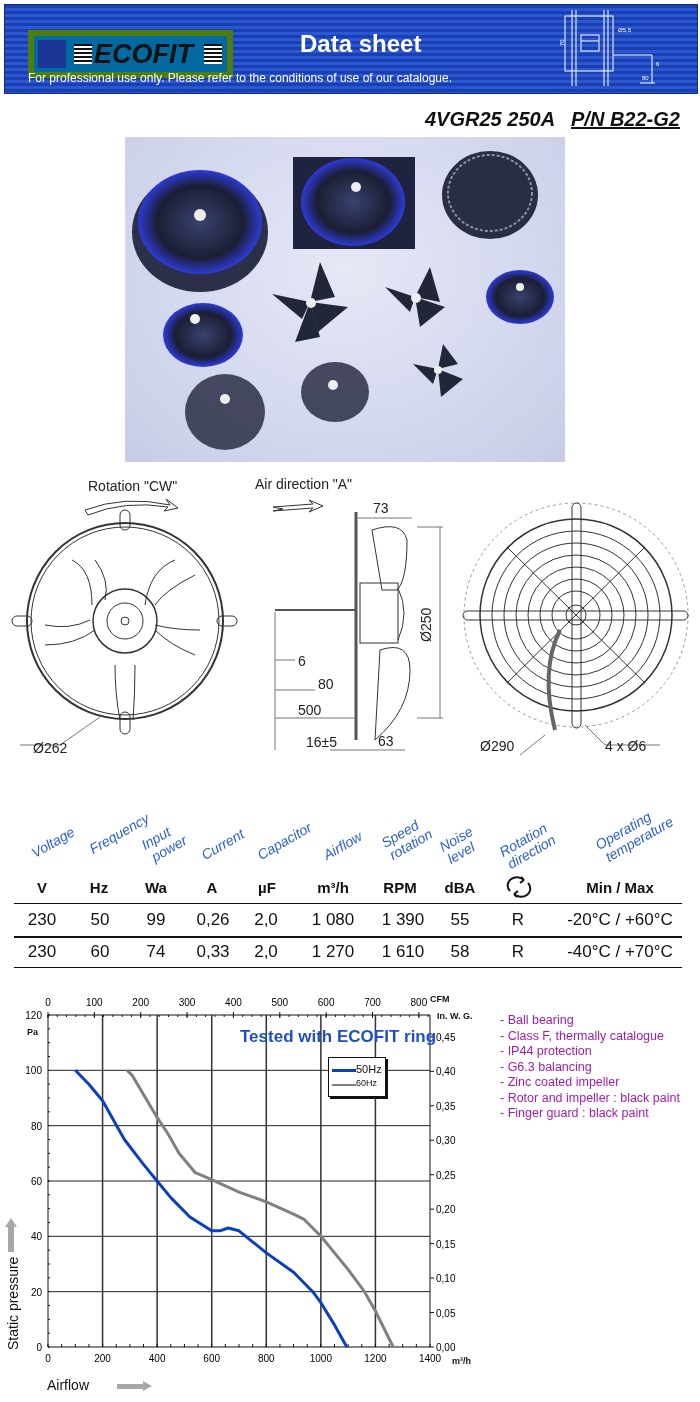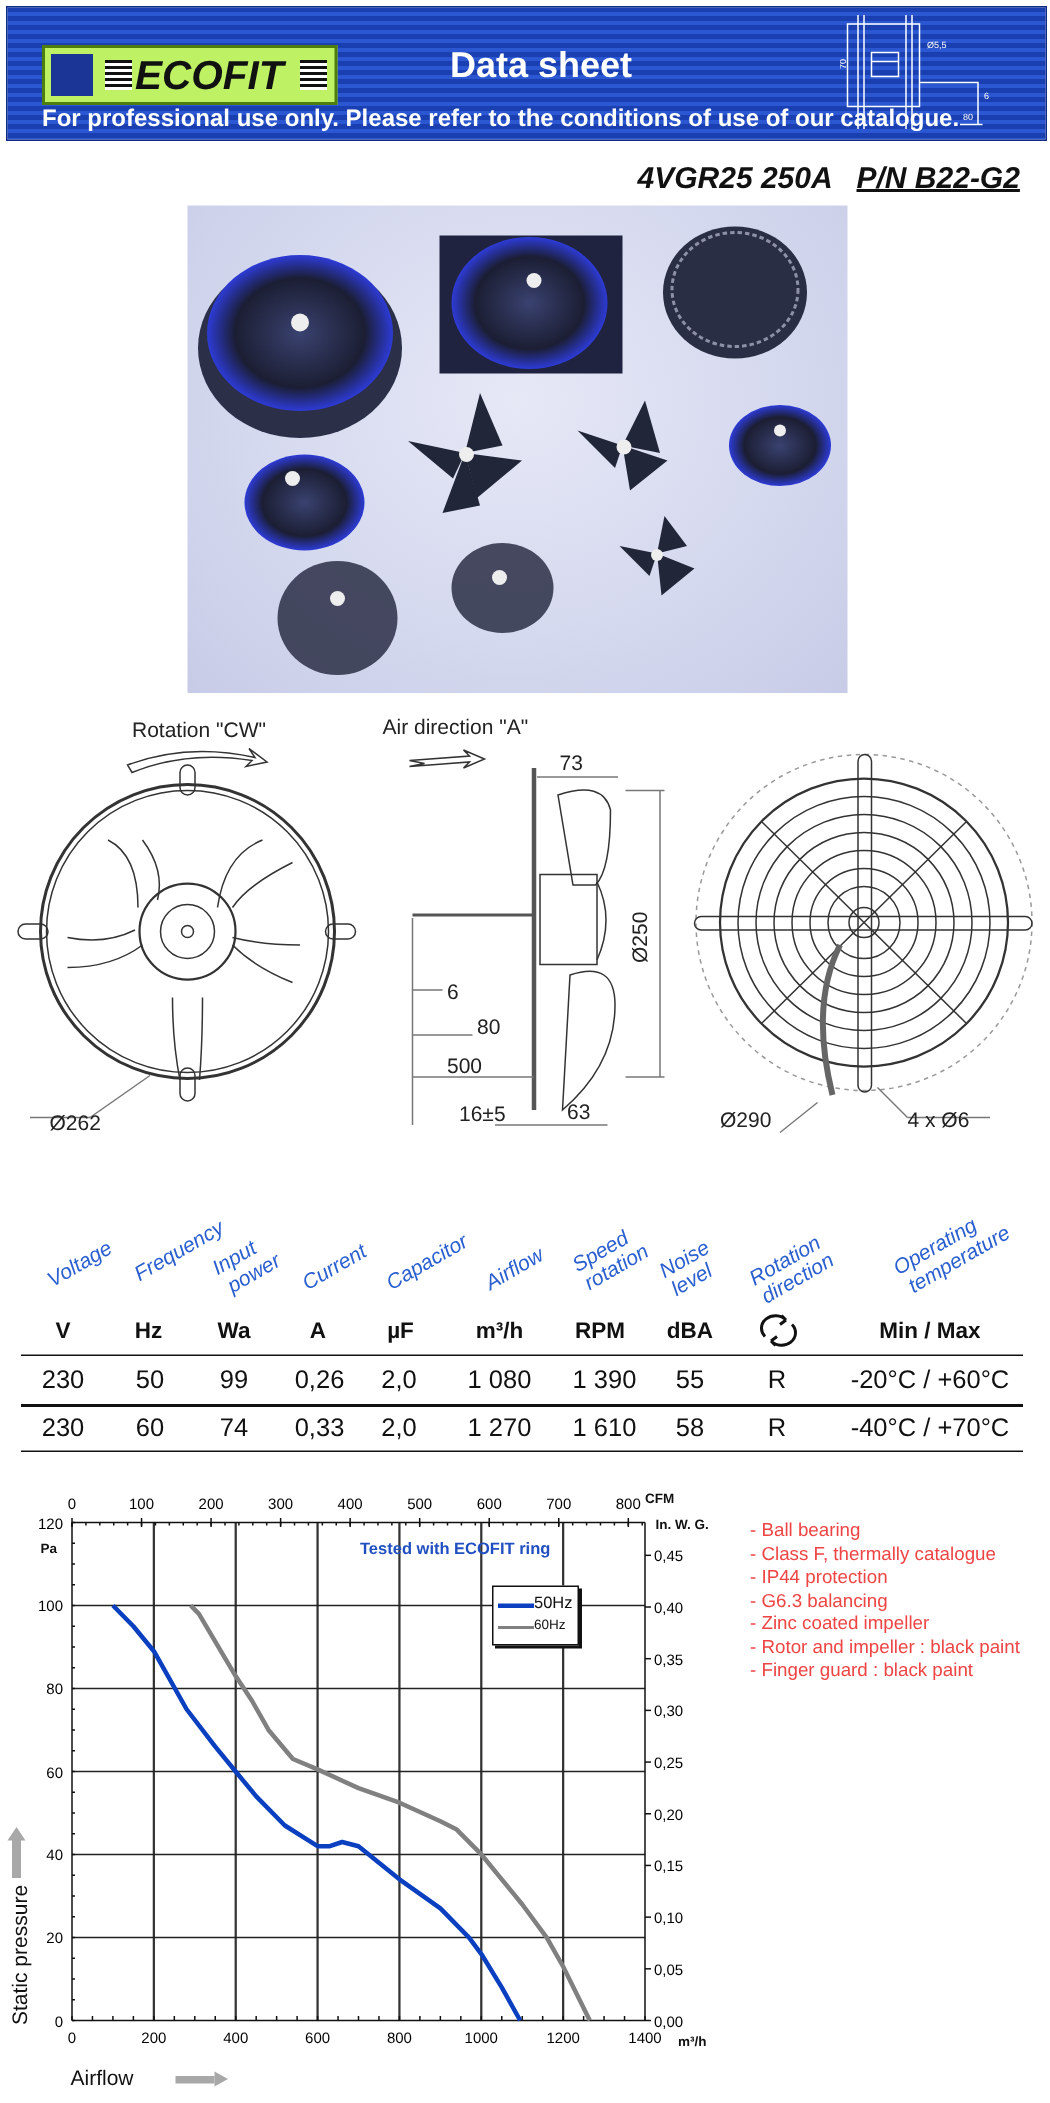--- a/index.html
+++ b/index.html
@@ -2,43 +2,43 @@
 <html><head>
 <meta charset="utf-8">
 <style>
   html,body{margin:0;padding:0;background:#fff;}
   body{width:700px;height:1402px;position:relative;overflow:hidden;font-family:"Liberation Sans",sans-serif;color:#111;}
   .abs{position:absolute;}
   
   .banner{left:4px;top:4px;width:692px;height:88px;
     background:repeating-linear-gradient(to bottom,#1a3fb0 0px,#1a3fb0 3px,#2b58d2 3px,#2b58d2 6px);
     border:1px solid #0e2b86;}
-  .logo-box{left:28px;top:30px;width:193px;height:36px;background:#bef264;border:2px solid #4d7c0f;}
+  .logo-box{left:28px;top:30px;width:193px;height:36px;background:#0369a1;border:6px solid #4d7c0f;}
   .logo-square{left:4px;top:4px;width:28px;height:28px;background:#1a3596;}
   .logo-lines{position:absolute;top:8px;width:18px;height:20px;
     background:repeating-linear-gradient(to bottom,#111 0,#111 2px,#fff 2px,#fff 4px);}
   .logo-text{position:absolute;left:60px;top:3px;font-size:27px;font-weight:bold;font-style:italic;letter-spacing:0px;color:#111;text-decoration:none;}
   .banner-title{left:300px;top:30px;font-size:24px;font-weight:bold;color:#fff;}
-  .banner-sub{left:28px;top:71px;font-size:16px;font-weight:bold;color:#fff;}
+  .banner-sub{left:28px;top:71px;font-size:12px;font-weight:normal;color:#fff;}
   .banner-drawing{left:560px;top:8px;width:130px;height:80px;}
   
   .model{left:425px;top:108px;font-size:20px;font-weight:bold;font-style:italic;}
   .pn{left:571px;top:108px;font-size:20px;font-weight:bold;font-style:italic;text-decoration:underline;}
   
   .photo{left:125px;top:137px;width:440px;height:325px;background:radial-gradient(ellipse at 50% 40%,#e6e8f6 0%,#d4d8ee 60%,#c7cbe6 100%);}
   
   .dim-text{font-size:14px;color:#222;}
   
   .thead-rot{position:absolute;color:#2a5fd0;font-style:italic;font-size:14px;transform-origin:left bottom;white-space:nowrap;line-height:14px;}
   .unit{position:absolute;top:879px;font-size:15px;font-weight:bold;text-align:center;}
   .cell{position:absolute;font-size:17px;text-align:center;}
   .rule{position:absolute;left:14px;width:668px;background:#111;}
   
   .ax{position:absolute;font-size:10px;color:#111;}
-  .features{left:500px;top:1013px;font-size:12.5px;line-height:15.5px;color:#ef4444;}
+  .features{left:500px;top:1013px;font-size:12.5px;line-height:15.5px;color:#a21caf;}
 </style>
 </head>
 <body>
 
 <div class="abs banner"></div>
 <div class="abs logo-box">
   <div class="abs logo-square"></div>
   <div class="logo-lines" style="left:40px"></div>
   <span class="logo-text">ECOFIT</span>
   <div class="logo-lines" style="left:170px"></div>
@@ -421,21 +421,21 @@
       <line x1="48" y1="1028.8333333333333" x2="50" y2="1028.8333333333333" stroke="#111"></line>
       <line x1="48" y1="1015" x2="50" y2="1015" stroke="#111"></line>
       <path d="M75.3 1070.3 L88.9 1084.2 L102.6 1100.8 L124.4 1139.5 L143.5 1164.4 L157.1 1181.0 L170.8 1197.6 L189.9 1217.0 L211.7 1230.8 L219.9 1230.8 L228.1 1228.0 L239.0 1230.8 L266.3 1252.9 L293.6 1272.3 L312.7 1291.7 L320.9 1302.7 L334.5 1324.9 L346.8 1347.0" fill="none" stroke="#0a3fbf" stroke-width="3" stroke-linejoin="round"></path>
       <path d="M127.1 1070.3 L132.6 1075.9 L157.1 1117.4 L168.1 1134.0 L179.0 1153.3 L195.3 1172.7 L211.7 1179.6 L239.0 1192.1 L266.3 1201.8 L293.6 1214.2 L304.5 1219.7 L320.9 1236.3 L334.5 1252.9 L348.1 1269.5 L364.5 1291.7 L375.4 1311.0 L393.2 1347.0" fill="none" stroke="#808080" stroke-width="3" stroke-linejoin="round"></path>
     </svg>
 
   <div class="ax" style="left:430px;top:994px;font-weight:bold;font-size:9px">CFM</div>
   <div class="ax" style="left:437px;top:1011px;font-weight:bold;font-size:9px">In. W. G.</div>
   <div class="ax" style="left:27px;top:1027px;font-weight:bold;font-size:9px">Pa</div>
   <div class="ax" style="left:452px;top:1356px;font-weight:bold;font-size:9px">m³/h</div>
-  <div class="ax" style="left:240px;top:1027px;font-size:11px;font-weight:bold;color:#1f4fc0">Tested with ECOFIT ring</div>
+  <div class="ax" style="left:240px;top:1027px;font-size:17px;font-weight:bold;color:#1f4fc0">Tested with ECOFIT ring</div>
 
   <div class="abs" style="left:328px;top:1057px;width:56px;height:38px;background:#fff;border:1px solid #111;box-shadow:2px 2px 0 #111">
     <div class="abs" style="left:3px;top:11px;width:24px;height:3px;background:#0a3fbf"></div>
     <div class="ax" style="left:27px;top:5px;font-size:11px">50Hz</div>
     <div class="abs" style="left:3px;top:26px;width:24px;height:2px;background:#808080"></div>
     <div class="ax" style="left:27px;top:20px;font-size:9px">60Hz</div>
   </div>
 
   <div class="abs" style="left:5px;top:1350px;transform:rotate(-90deg);transform-origin:left top;font-size:14px;white-space:nowrap">Static pressure</div>
   <div class="abs" style="left:8px;top:1226px;width:6px;height:26px;background:#a8a8a8"></div>

